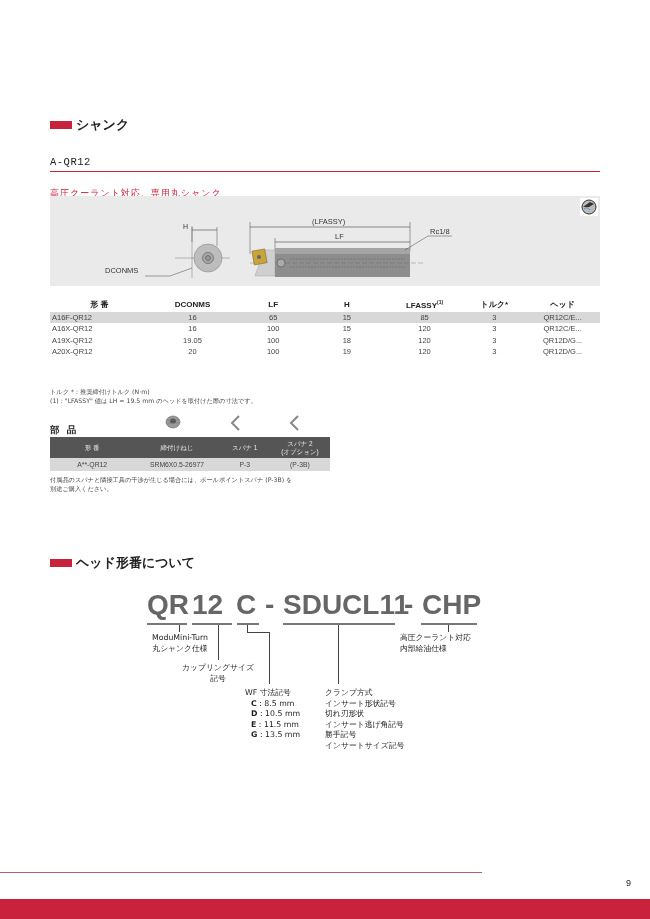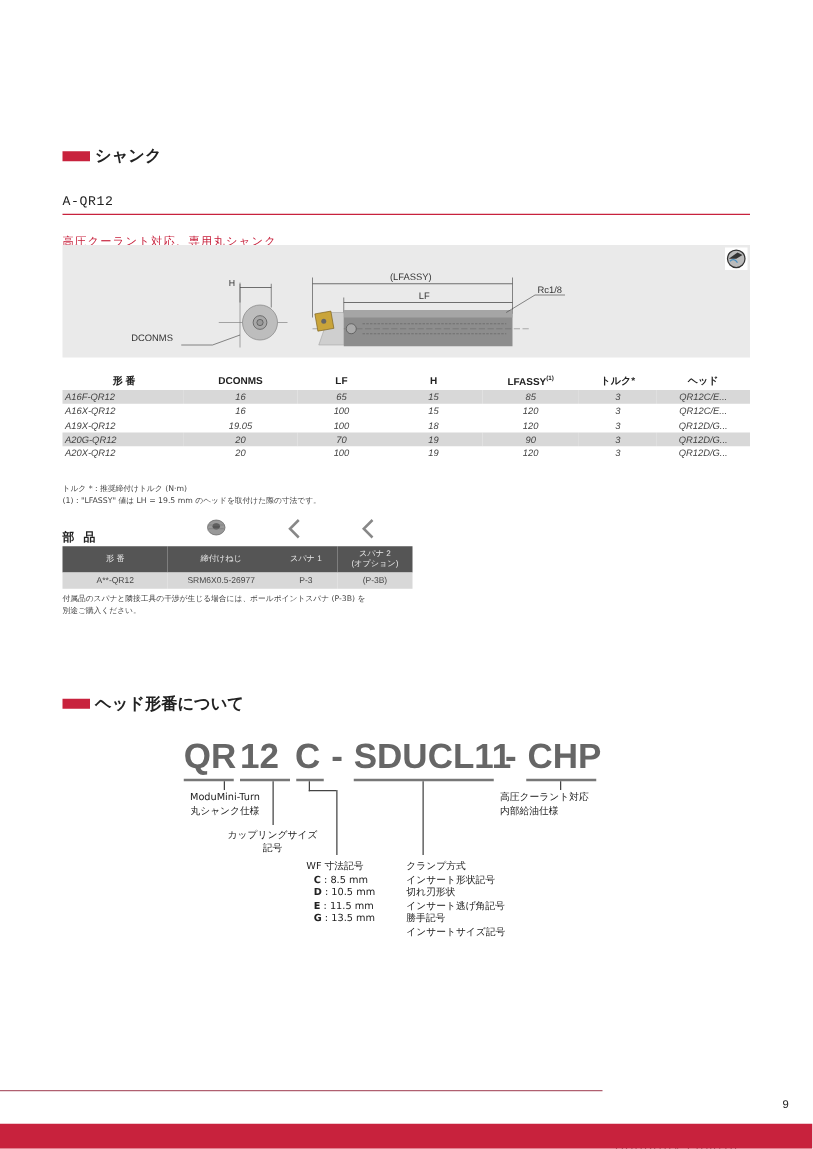--- a/index.html
+++ b/index.html
@@ -8,21 +8,21 @@
   .abs { position:absolute; }
   .sec-title { display:flex; align-items:center; font-weight:bold; font-size:13px; color:#222; }
   .sec-title .bar { width:22px; height:8px; background:#c8223d; margin-right:4px; }
   .model-title { left:50px; top:156px; font-size:10.5px; letter-spacing:0.5px; color:#222;font-family:Liberation Mono, monospace; }
   .model-rule { left:50px; top:171px; width:550px; height:1px; background:#c8223d; }
   .model-sub { left:50px; top:187px; font-size:9px; color:#c8223d; letter-spacing:1px; }
   .diagram { left:50px; top:196px; width:550px; height:90px; background:#eaeaea; }
   table.spec { position:absolute; left:50px; top:298px; width:550px; border-collapse:collapse;
                font-family:"Liberation Sans",sans-serif; font-size:7.5px; color:#444; }
   table.spec th { font-weight:bold; font-size:8px; color:#222; padding:1px 0 2px 0; text-align:center; height:9px; }
-  table.spec td { height:11.3px; padding:0; text-align:center;font-style:italic; }
+  table.spec td { height:11.3px; padding:0; text-align:center; }
   table.spec td:first-child, table.spec th:first-child { text-align:left; padding-left:2px; }
   table.spec th:first-child { text-align:center; }
   table.spec tr.shade td { background:#d8d8d8; }
   .notes { left:50px; top:387px; font-size:6.2px; line-height:9px; color:#444; }
   .parts-title { left:50px; top:424px; font-size:9.5px; font-weight:bold; color:#222; letter-spacing:2px; }
   table.parts { position:absolute; left:50px; top:437px; width:280px; border-collapse:collapse;
                 font-family:"Liberation Sans",sans-serif; font-size:6.8px; }
   table.parts th { background:#555; color:#e8e8e8; font-weight:normal; height:19px; text-align:center; font-size:6.5px; line-height:8px; }
   table.parts td { background:#d8d8d8; color:#444; height:11px; text-align:center; }
   .parts-note { left:50px; top:475px; font-size:6.2px; line-height:9px; color:#444; width:290px; }
@@ -131,29 +131,20 @@
     </tr>
     <tr>
       <td>A19X-QR12</td>
         <td>19.05</td>
         <td>100</td>
         <td>18</td>
         <td>120</td>
         <td>3</td>
         <td>QR12D/G...</td>
     </tr>
-    <tr class="shade">
-      <td>A20G-QR12</td>
-        <td>20</td>
-        <td>70</td>
-        <td>19</td>
-        <td>90</td>
-        <td>3</td>
-        <td>QR12D/G...</td>
-    </tr>
     <tr>
       <td>A20X-QR12</td>
         <td>20</td>
         <td>100</td>
         <td>19</td>
         <td>120</td>
         <td>3</td>
         <td>QR12D/G...</td>
     </tr>
   </tbody>

